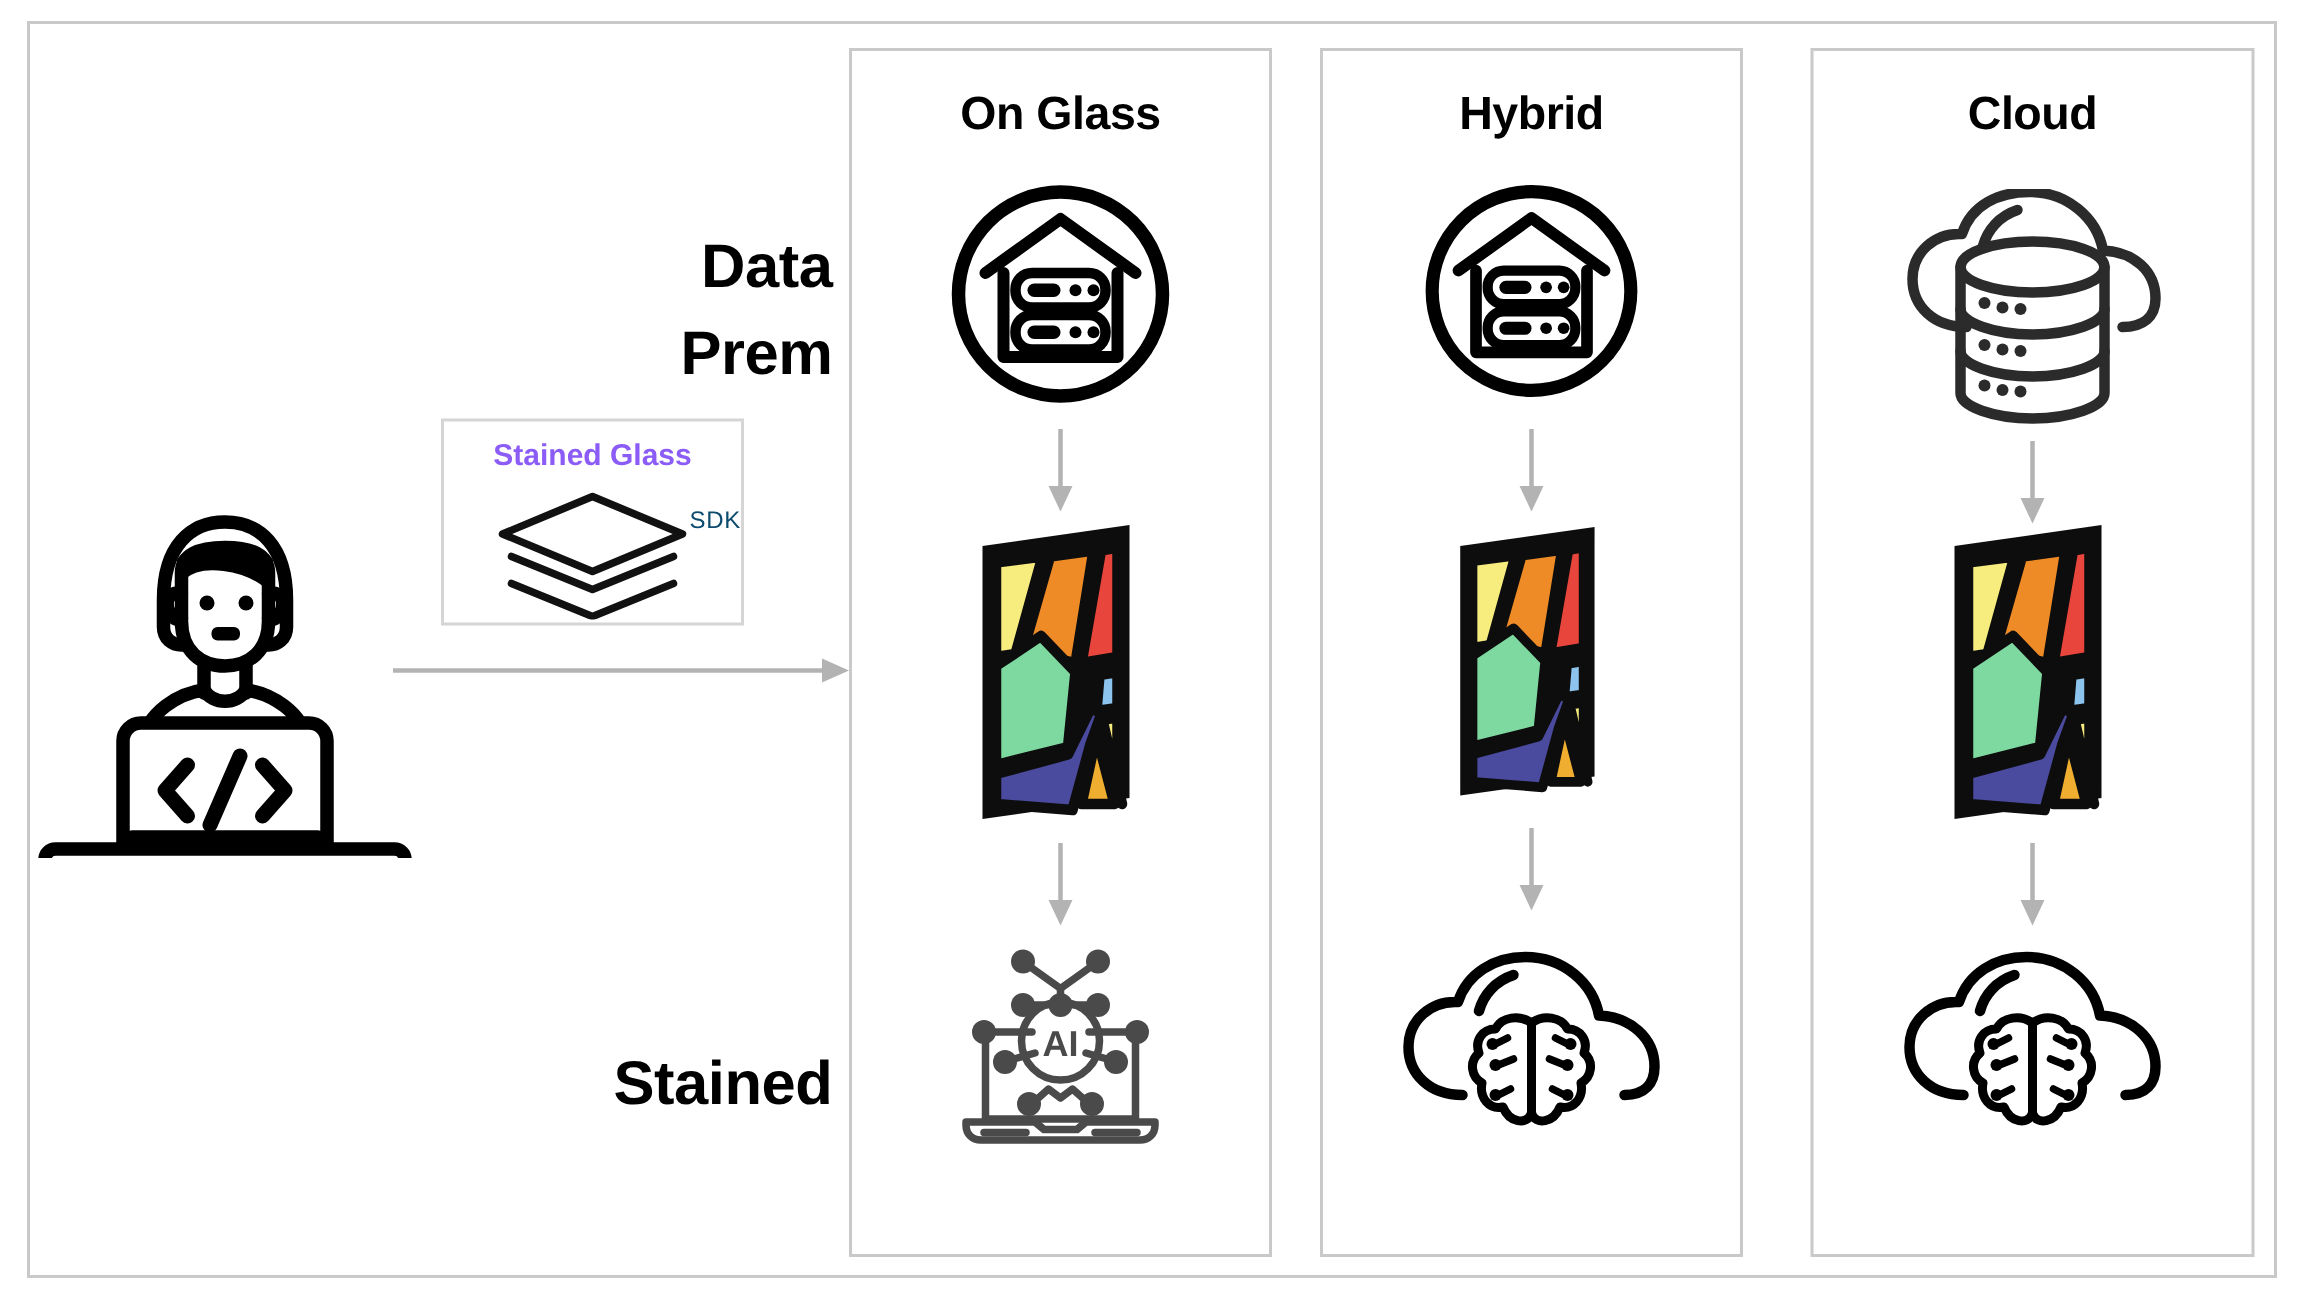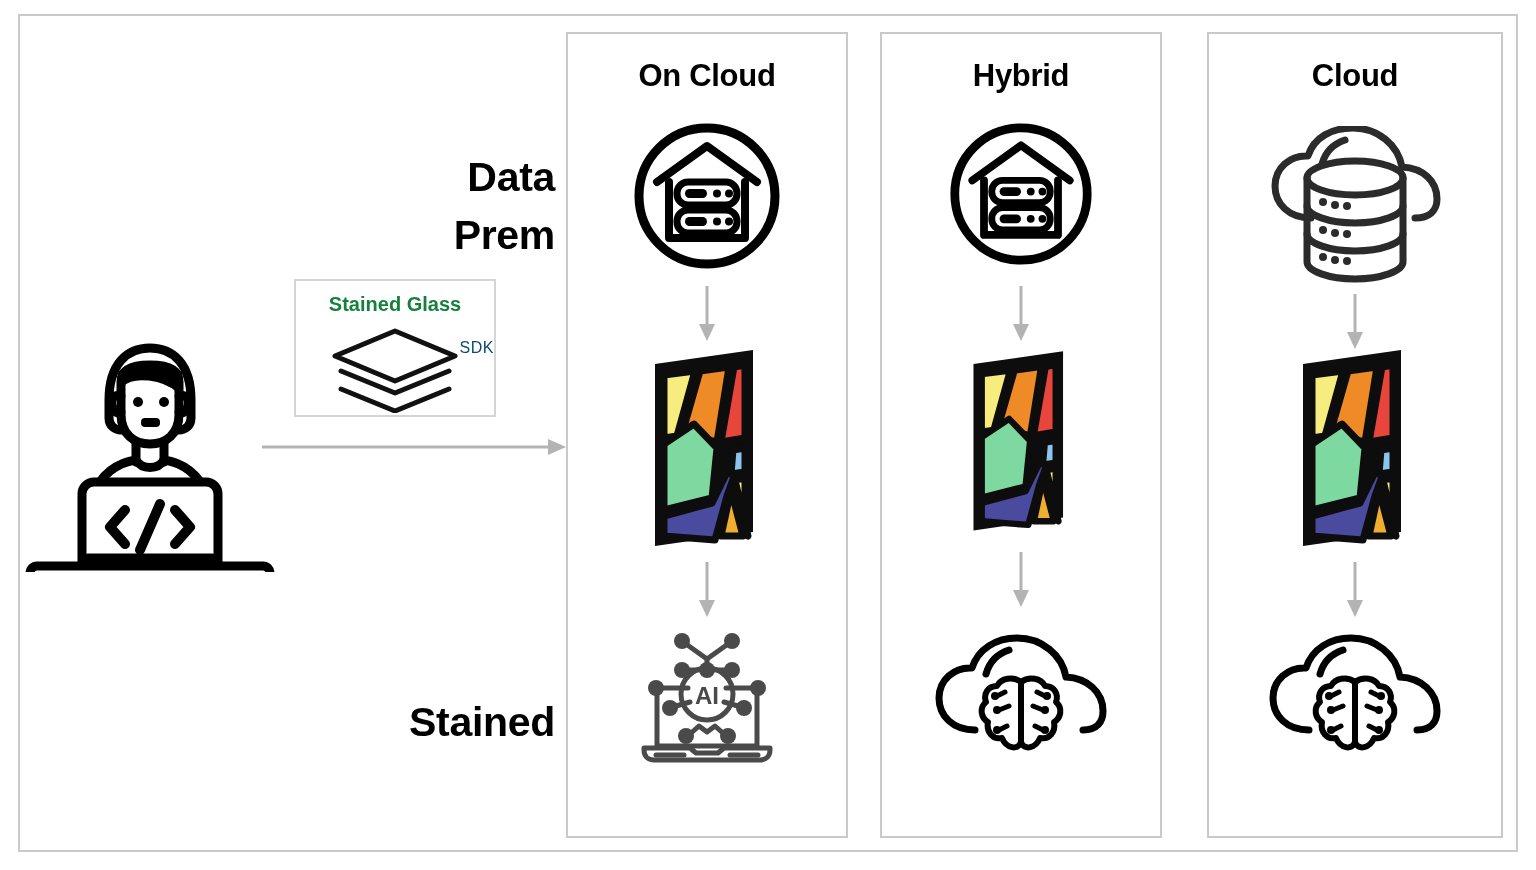--- a/index.html
+++ b/index.html
@@ -43,21 +43,21 @@
   .label-datastore{left:280px;top:148px;width:275px;}
   .label-compute  {left:280px;top:693px;width:275px;}
 
   
   .sdk-box{
     position:absolute;left:294px;top:279px;width:202px;height:138px;
     border:2px solid #d5d5d5;background:#fff;box-sizing:border-box;
   }
   .sdk-title{
     position:absolute;left:0;right:0;top:12px;text-align:center;
-    font-size:20px;font-weight:bold;color:#15803d;
+    font-size:20px;font-weight:bold;color:#8b5cf6;
   }
   .sdk-icon{position:absolute;left:50%;top:44px;transform:translateX(-50%);}
   .sdk-text{
     position:absolute;left:0;right:0;top:58px;text-align:right;
     font-size:16px;color:#0c4a6e;font-weight:400;letter-spacing:.5px;
   }
 
   
   .dev-figure{position:absolute;left:24px;top:322px;}
 
@@ -139,21 +139,21 @@
     </svg>
   </div>
 
   <div class="side-label label-datastore">
     <div>Data</div>
     <div>Prem</div>
   </div>
   <div class="side-label label-compute">Stained</div>
 
   <div class="column col-on-prem">
-    <div class="col-title">On Cloud</div>
+    <div class="col-title">On Glass</div>
 
     <div class="slot slot-store">
       <svg width="152" height="152" viewBox="0 0 152 152" aria-hidden="true">
         <circle cx="76" cy="76" r="68" fill="none" stroke="#000" stroke-width="9"></circle>
         <g fill="none" stroke="#000" stroke-width="8" stroke-linejoin="round" stroke-linecap="round">
           <path d="M26 62 L76 26 L126 62"></path>
           <path d="M38 62 L38 118 L114 118 L114 62"></path>
         </g>
         <g fill="none" stroke="#000" stroke-width="7">
           <rect x="46" y="62" width="60" height="23" rx="11"></rect>

